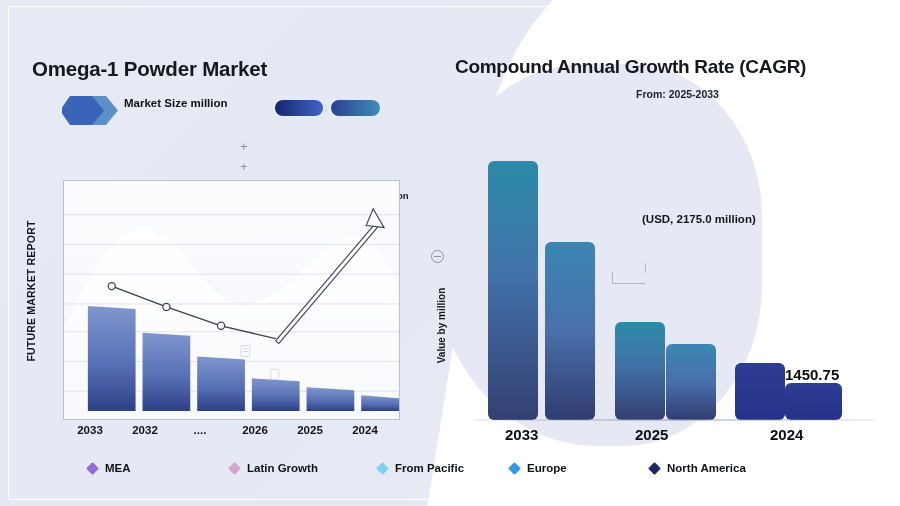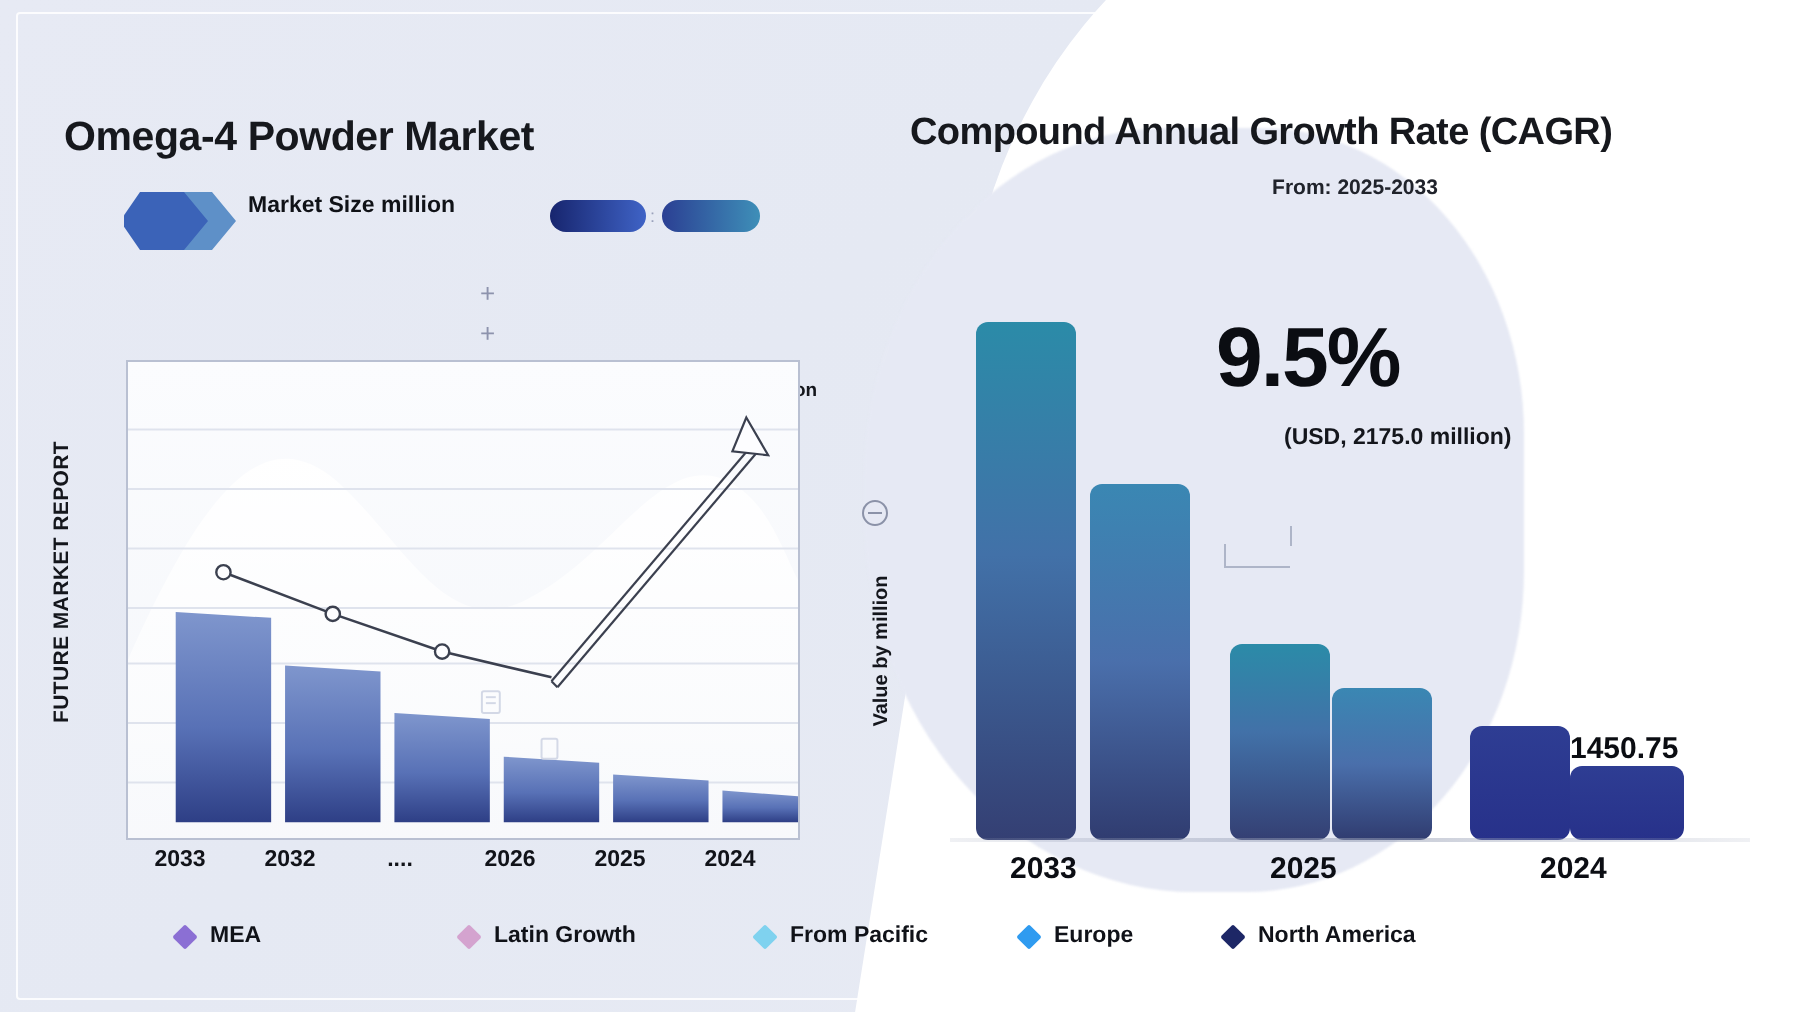--- a/index.html
+++ b/index.html
@@ -163,21 +163,21 @@
 
 <div id="root">
 
   <div class="white-blob"></div>
   <div class="white-blob2"></div>
   <div class="lav-blob"></div>
   <div class="frame"></div>
 
   <div class="left-panel">
 
-    <div class="title">Omega-4 Powder Market</div>
+    <div class="title">Omega-1 Powder Market</div>
 
     <div class="logo-mark">
       <svg width="62" height="35" viewBox="0 0 62 35">
         <path d="M8 3 L34 3 L46 17.5 L34 32 L8 32 L-2 17.5 Z" fill="#3b63b8"></path>
         <path d="M30 3 L44 3 L56 17.5 L44 32 L30 32 L42 17.5 Z" fill="#5e90c8"></path>
       </svg>
     </div>
 
     <div class="ms-label">Market Size million</div>
 
@@ -294,21 +294,20 @@
         <rect x="160" y="322" width="50" height="98" rx="6" fill="url(#rg1)"></rect>
         <rect x="211" y="344" width="50" height="76" rx="6" fill="url(#rg2)"></rect>
         <rect x="280" y="363" width="50" height="57" rx="6" fill="url(#rg3)"></rect>
         <rect x="330" y="383" width="57" height="37" rx="6" fill="url(#rg3)"></rect>
       </g>
     </svg>
 
     <div class="rbaseline"></div>
     <div class="bracket"></div>
 
-    <div class="cagr">9.5%</div>
     <div class="cagr-sub">(USD, 2175.0 million)</div>
     <div class="rvalue">1450.75</div>
 
     <div class="rxcats">
       <div class="rxcat" style="left:50px">2033</div>
       <div class="rxcat" style="left:180px">2025</div>
       <div class="rxcat" style="left:315px">2024</div>
     </div>
   </div>
 
@@ -322,19 +321,19 @@
       <span class="lg-txt">Latin Growth</span>
     </div>
     <div class="lg-item" style="left:378px">
       <span class="lg-dot" style="background:#7fd2ef"></span>
       <span class="lg-txt">From Pacific</span>
     </div>
     <div class="lg-item" style="left:510px">
       <span class="lg-dot" style="background:#2f9bf0"></span>
       <span class="lg-txt">Europe</span>
     </div>
-    <div class="lg-item" style="left:612px">
+    <div class="lg-item" style="left:650px">
       <span class="lg-dot" style="background:#1d2766"></span>
       <span class="lg-txt">North America</span>
     </div>
   </div>
 
 </div>
 
 </body></html>

